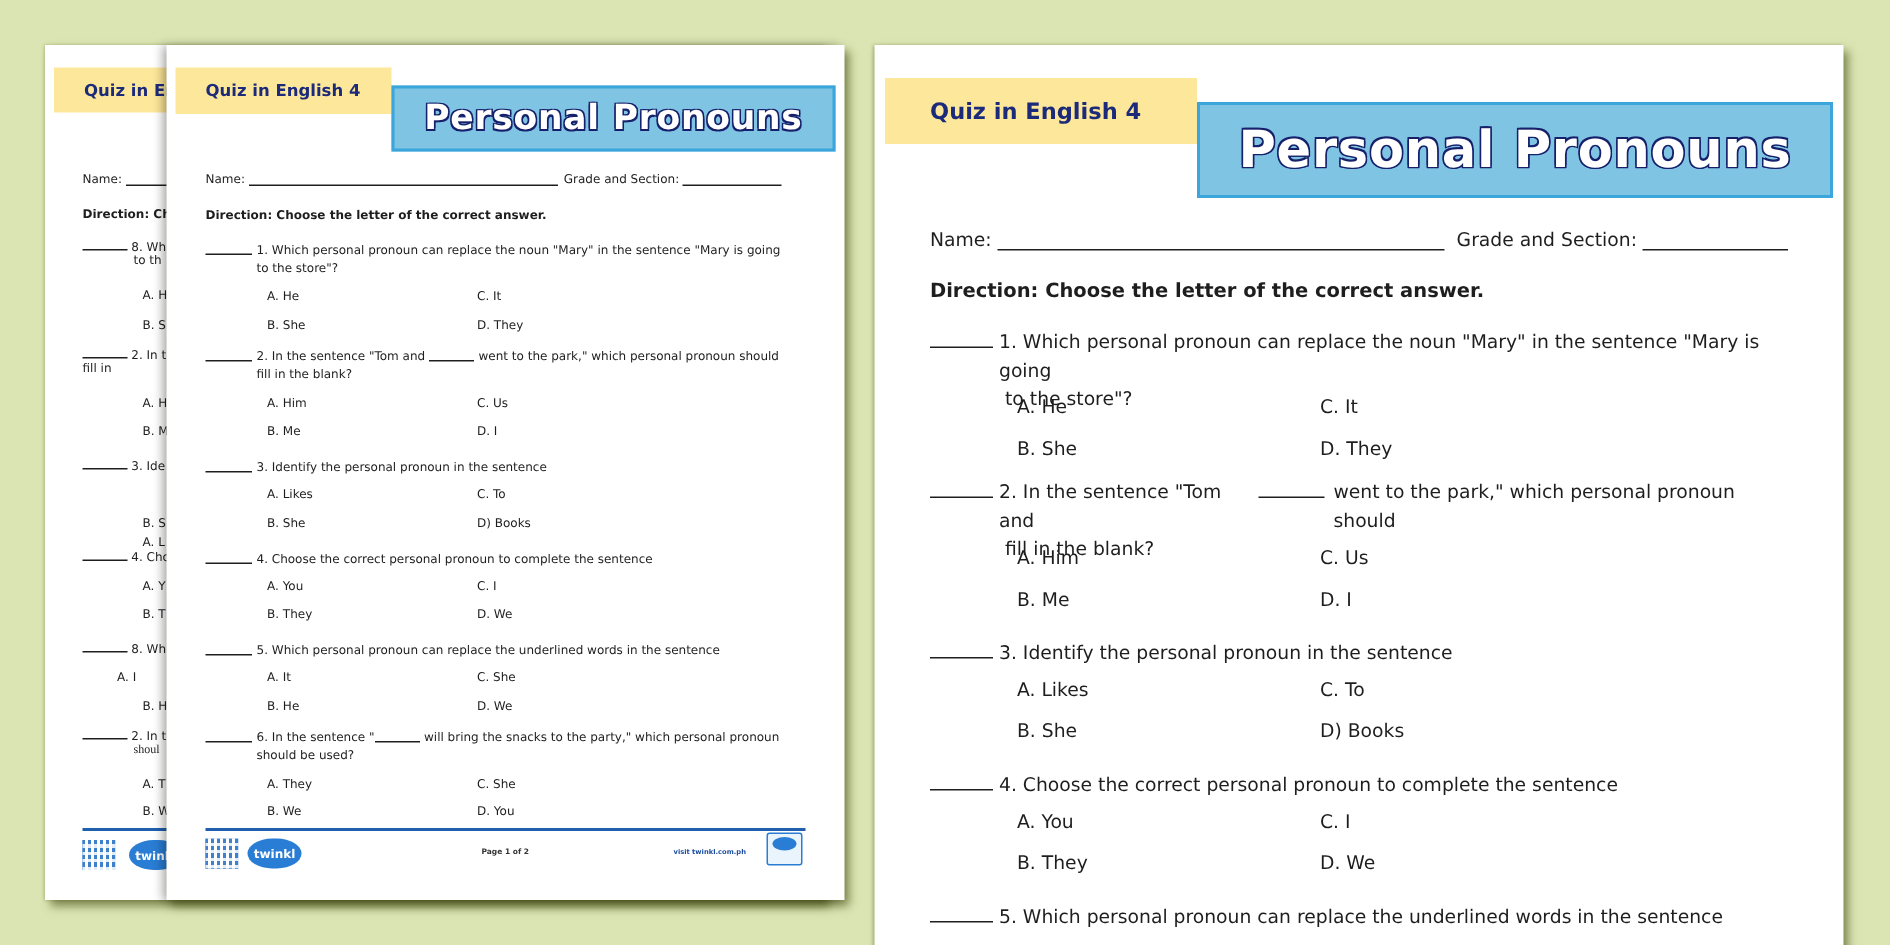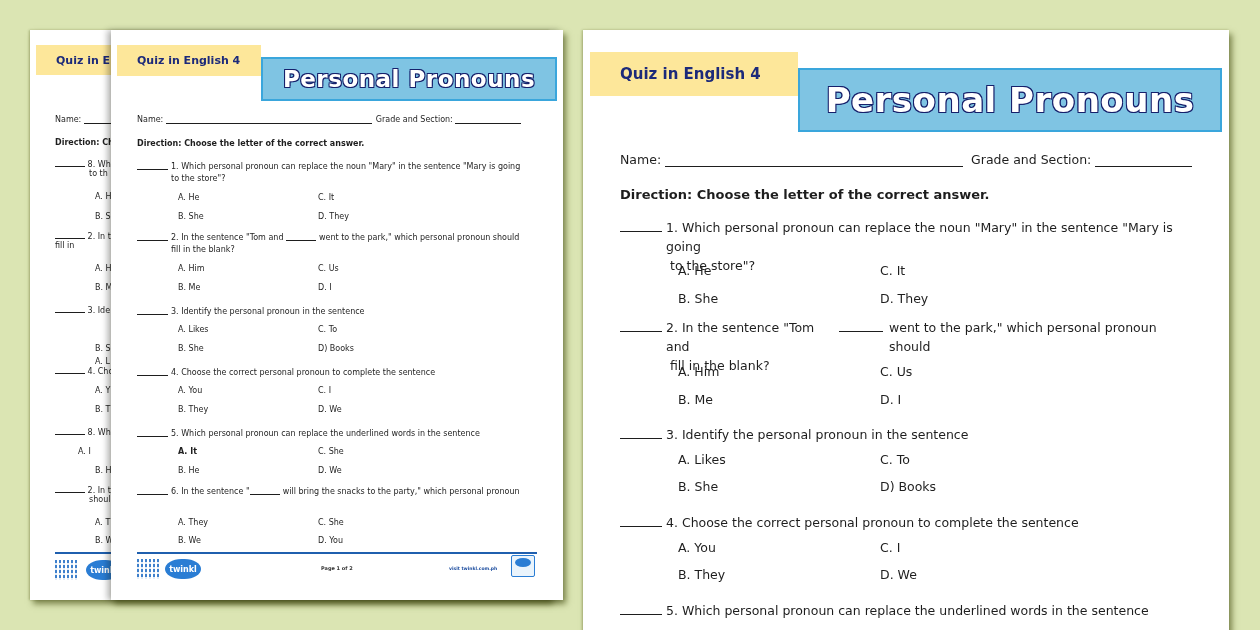--- a/index.html
+++ b/index.html
@@ -137,21 +137,21 @@
   <div class="q" style="left:25px; top:398px; font-size:8px;">
     <span class="q-blank" style="display:inline-block; width:30px;"></span>
     <span>8. Wh</span>
   </div>
   <div class="opt" style="left:48px; top:417px;">A. I</div>
   <div class="opt" style="left:65px; top:436px;">B. H</div>
 
   <div class="q" style="left:25px; top:456px; font-size:8px;">
     <span class="q-blank" style="display:inline-block; width:30px;"></span>
     <span>2. In t</span><br>
-    <span style="margin-left:34px;">shoul</span>
+    <span style="margin-left:34px;font-family:Liberation Serif, serif;">shoul</span>
   </div>
   <div class="opt" style="left:65px; top:488px;">A. T</div>
   <div class="opt" style="left:65px; top:506px;">B. W</div>
 
   <div class="footer-line" style="left:25px; top:522px; width:480px;"></div>
   <div class="qr" style="left:25px; top:530px; width:22px; height:20px;">
       <div class="qr-inner"></div>
     </div>
   <div class="twinkl-logo" style="left:56px; top:530px; width:36px; height:20px;">
     <span>twinkl</span>
@@ -214,32 +214,33 @@
   <div class="opt" style="left:207px; top:356px;">C. I</div>
   <div class="opt" style="left:67px; top:375px;">B. They</div>
   <div class="opt" style="left:207px; top:375px;">D. We</div>
 
   <div class="q" style="left:26px; top:398px; width:400px; font-size:8px; line-height:12px;">
     <div class="q-line">
         <span class="q-blank" style="width:31px; height:9px; margin-right:3px;"></span>
         <span>5. Which personal pronoun can replace the underlined words in the sentence</span>
       </div>
   </div>
-  <div class="opt" style="left:67px; top:417px;font-weight:bold;">A. It</div>
+  <div class="opt" style="left:67px; top:417px;">A. It</div>
   <div class="opt" style="left:207px; top:417px;">C. She</div>
   <div class="opt" style="left:67px; top:436px;">B. He</div>
   <div class="opt" style="left:207px; top:436px;">D. We</div>
 
   <div class="q" style="left:26px; top:456px; width:400px; font-size:8px; line-height:12px;">
     <div class="q-line">
         <span class="q-blank" style="width:31px; height:9px; margin-right:3px;"></span>
         <span>6. In the sentence "</span>
         <span class="q-blank" style="width:30px; height:9px; margin-right:3px;"></span>
         <span>will bring the snacks to the party," which personal pronoun</span>
       </div>
+    <div style="margin-left:34px;">should be used?</div>
   </div>
   <div class="opt" style="left:67px; top:488px;text-align:center;">A. They</div>
   <div class="opt" style="left:207px; top:488px;">C. She</div>
   <div class="opt" style="left:67px; top:506px;">B. We</div>
   <div class="opt" style="left:207px; top:506px;">D. You</div>
 
   <div class="footer-line" style="left:26px; top:522px; width:400px;"></div>
   <div class="qr" style="left:26px; top:529px; width:22px; height:20px;">
       <div class="qr-inner"></div>
     </div>

